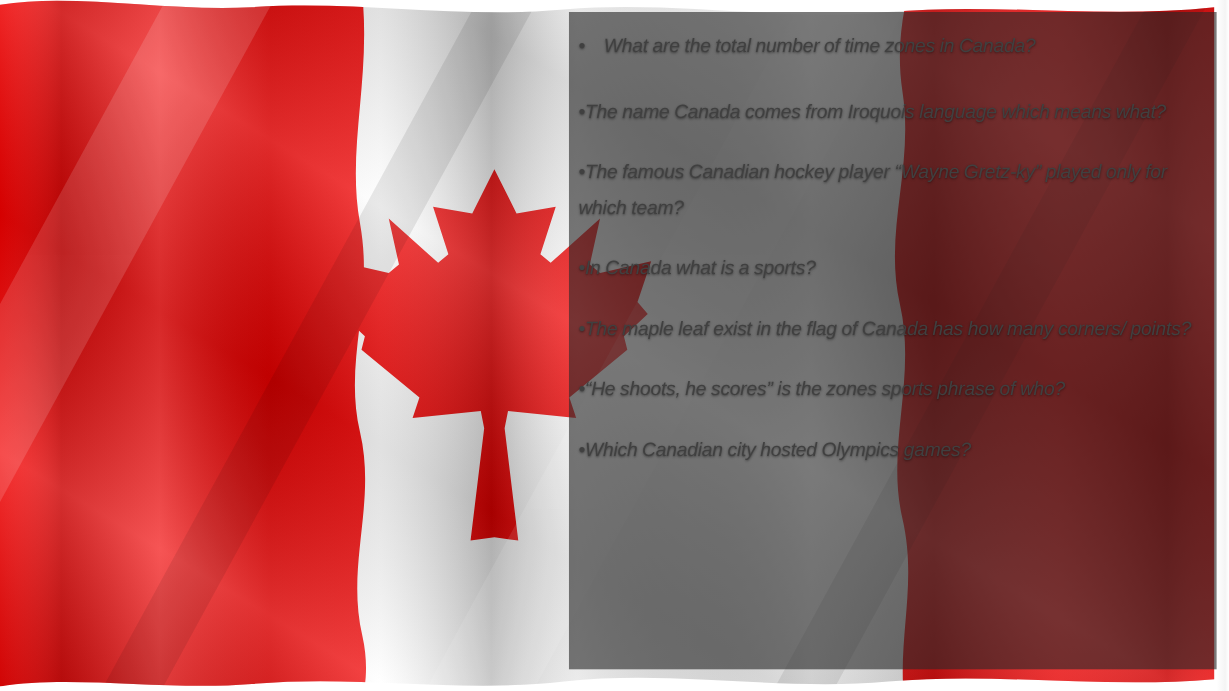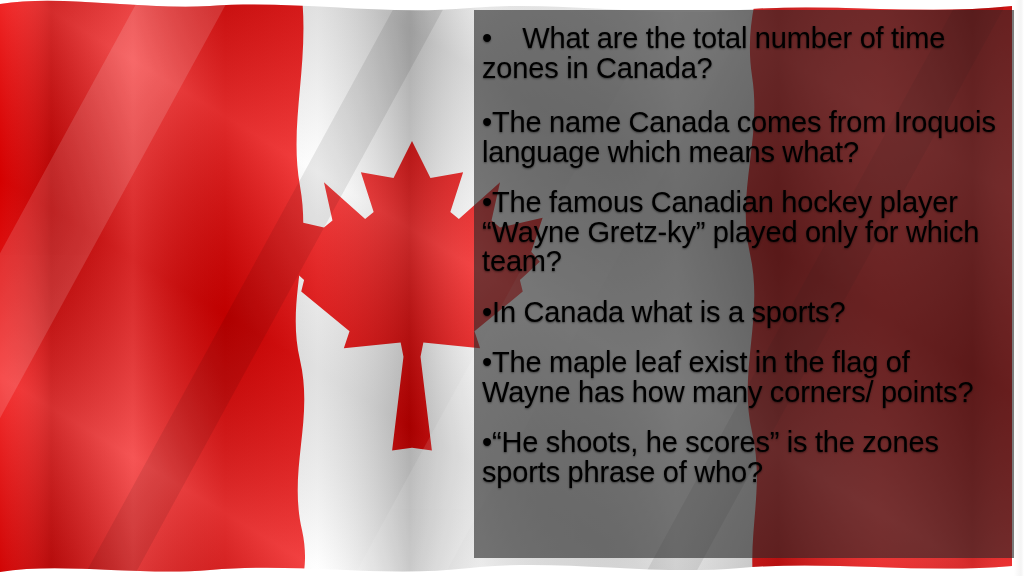--- a/index.html
+++ b/index.html
@@ -40,27 +40,28 @@
     background:rgba(40,40,40,0.62);
   }
   #panel-inner{
     position:absolute;
     inset:0;
     padding:14px 12px 10px 8px;
     box-sizing:border-box;
   }
   .q{
     position:relative;
-    color:#000000;
-    font-size:29px;
+    color:#404040;
+    font-size:16px;
     line-height:29.5px;
     letter-spacing:-0.15px;
     margin:0 0 21px 0;
     text-shadow:0 1px 2px rgba(0,0,0,0.45);
     word-spacing:-0.4px;
+    font-style:italic;
   }
   .q:last-child{margin-bottom:0;}
   .q .bullet{}
   .q.first{ margin-bottom:25px; }
   .q.first .bullet{ letter-spacing:0; }
   .sp{ white-space:pre; }
 
   
   #right-seam{
     position:absolute;
@@ -180,22 +181,23 @@
     <div id="panel-inner">
 
       <p class="q first"><span class="bullet">•</span><span class="sp">    </span><span>What are the total number of time zones in Canada?</span></p>
 
       <p class="q"><span class="bullet">•</span><span>The name Canada comes from Iroquois language which means what?</span></p>
 
       <p class="q"><span class="bullet">•</span><span>The famous Canadian hockey player “Wayne Gretz-ky” played only for which team?</span></p>
 
       <p class="q"><span class="bullet">•</span><span>In Canada what is a sports?</span></p>
 
-      <p class="q"><span class="bullet">•</span><span>The maple leaf exist in the flag of Wayne has how many corners/ points?</span></p>
+      <p class="q"><span class="bullet">•</span><span>The maple leaf exist in the flag of Canada has how many corners/ points?</span></p>
 
       <p class="q"><span class="bullet">•</span><span>“He shoots, he scores” is the zones sports phrase of who?</span></p>
 
+      <p class="q"><span class="bullet">•</span><span>Which Canadian city hosted Olympics games?</span></p>
 
     </div>
   </div>
 
   <div id="right-seam"></div>
 </div>
 
 </body></html>

